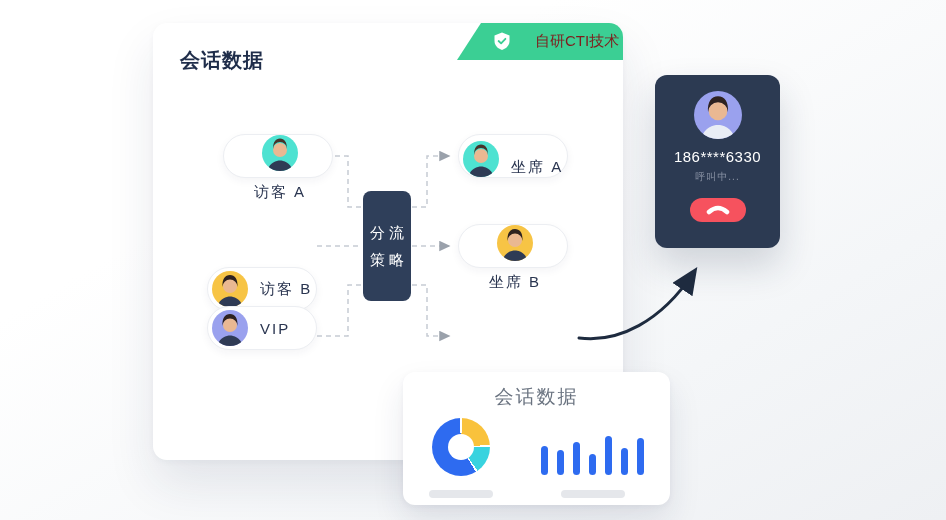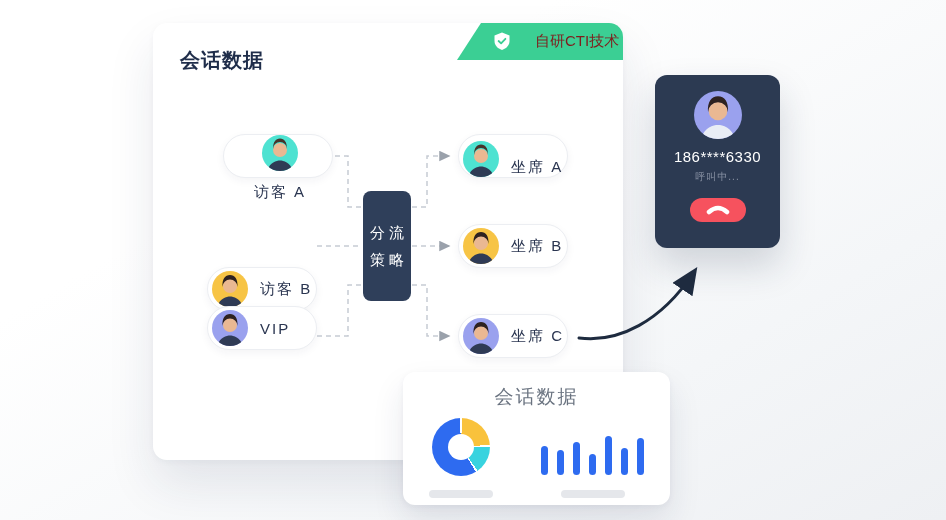--- a/index.html
+++ b/index.html
@@ -41,21 +41,21 @@
   .avatar {
     width: 36px; height: 36px; border-radius: 50%;
     overflow: hidden; flex: 0 0 auto;
   }
   .avatar svg { display: block; width: 100%; height: 100%; }
 
   .pill.v-a { left: 70px;  top: 111px; flex-direction: column; }
   .pill.v-b { left: 54px;  top: 201px; margin-top: 43px; }
   .pill.v-c { left: 54px;  top: 283px; }
   .pill.a-a { left: 305px; top: 111px; align-items: flex-end; }
-  .pill.a-b { left: 305px; top: 201px; }
+  .pill.a-b { left: 305px; top: 201px; flex-direction: column; }
   .pill.a-c { left: 305px; top: 291px; }
 
   
   .strategy {
     position: absolute; left: 210px; top: 168px; width: 48px; height: 110px;
     border-radius: 8px; color: #ffffff;
     display: flex; flex-direction: column; align-items: center; justify-content: center;
     font-size: 15px; line-height: 27px; letter-spacing: 4px; text-indent: 4px;
   }
 
@@ -177,30 +177,20 @@
   </div>
   <div class="pill a-b">
     <span class="avatar" style="background-color: rgb(247, 196, 69);">
       <svg viewBox="0 0 36 36">
           <circle cx="18" cy="15" r="7" fill="#eab892"></circle>
           <path d="M10.5 16 a7.5 7.5 0 0 1 15 0 c0.5 -8 -2.6 -12 -7.5 -12 c-4.9 0 -8 4 -7.5 12 z" fill="#2e2220"></path>
           <path d="M5 36 c3 -9 9.5 -10.5 13 -10.5 c3.5 0 10 1.5 13 10.5 z" fill="#2f3b55"></path>
         </svg>
     </span>
     <span class="label">坐席 B</span>
-  </div>
-  <div class="pill a-c">
-    <span class="avatar" style="background-color: rgb(154, 161, 238);">
-      <svg viewBox="0 0 36 36">
-          <circle cx="18" cy="15" r="7" fill="#eab892"></circle>
-          <path d="M10.5 16 a7.5 7.5 0 0 1 15 0 c0.5 -8 -2.6 -12 -7.5 -12 c-4.9 0 -8 4 -7.5 12 z" fill="#2e2220"></path>
-          <path d="M5 36 c3 -9 9.5 -10.5 13 -10.5 c3.5 0 10 1.5 13 10.5 z" fill="#2f3b55"></path>
-        </svg>
-    </span>
-    <span class="label">坐席 C</span>
   </div>
 </div>
 
 <div class="call-card" style="background-color: rgb(44, 58, 82);">
   <span class="avatar" style="background-color: rgb(154, 161, 238);">
     <svg viewBox="0 0 36 36">
         <circle cx="18" cy="15" r="7" fill="#eab892"></circle>
         <path d="M10.5 16 a7.5 7.5 0 0 1 15 0 c0.5 -8 -2.6 -12 -7.5 -12 c-4.9 0 -8 4 -7.5 12 z" fill="#2e2220"></path>
         <path d="M5 36 c3 -9 9.5 -10.5 13 -10.5 c3.5 0 10 1.5 13 10.5 z" fill="#e9edf5"></path>
       </svg>

